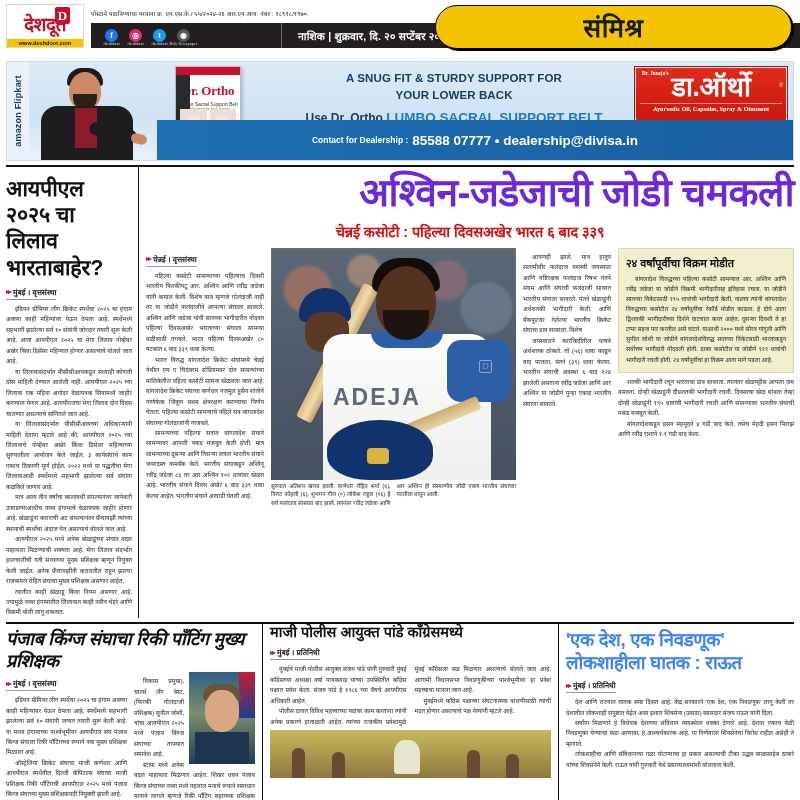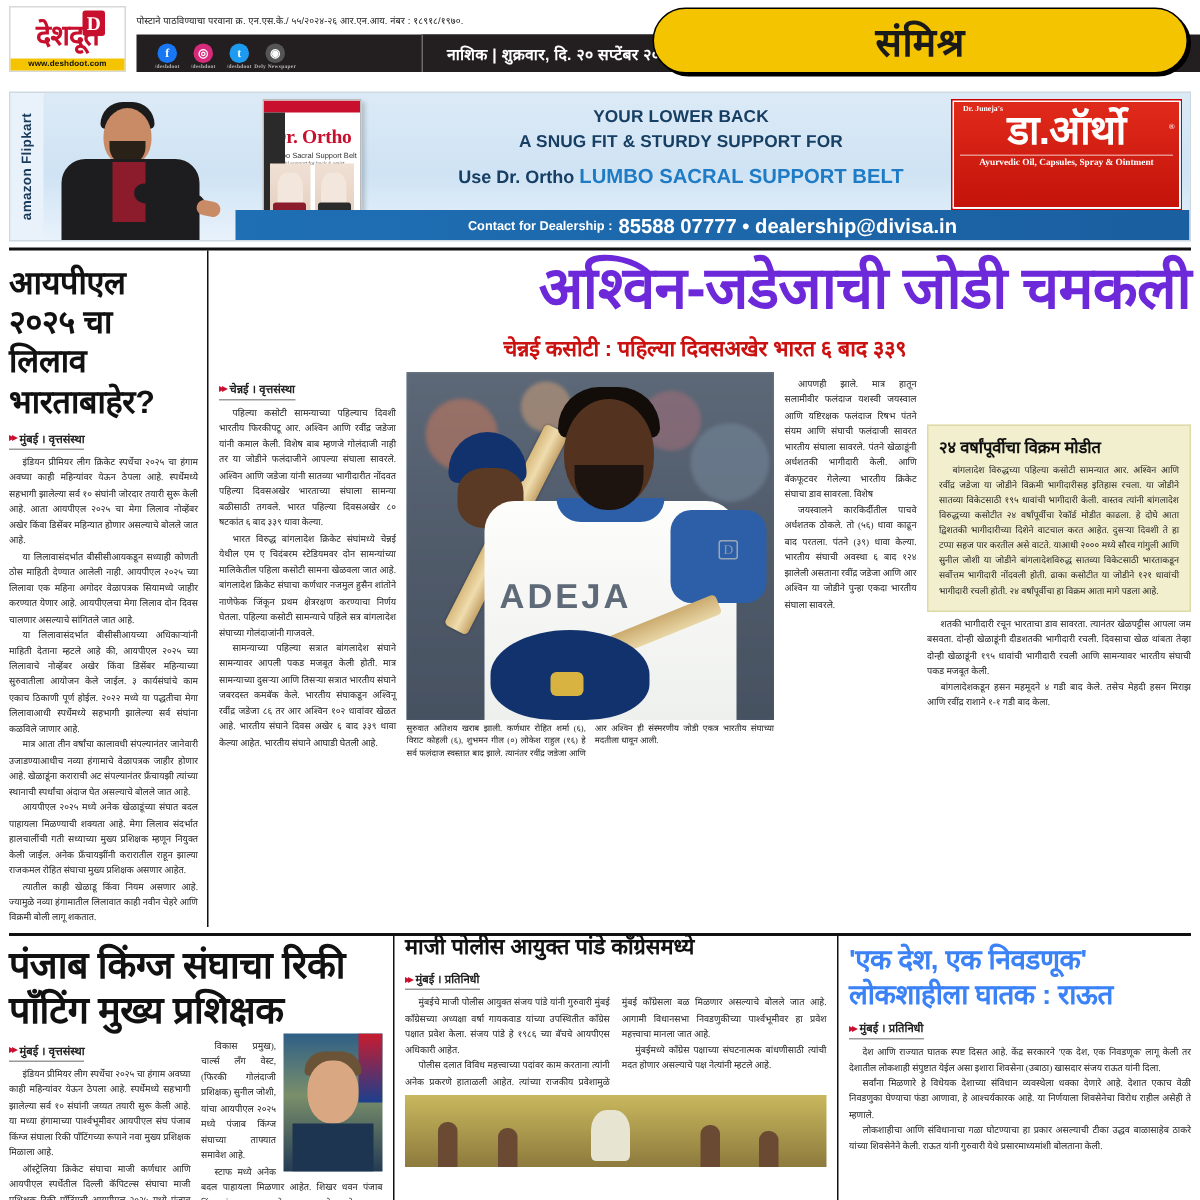--- a/index.html
+++ b/index.html
@@ -58,21 +58,21 @@
   .ad-pack .pk-side { position: absolute; left: 0; top: 8px; bottom: 0; width: 14px; background: #2a2a2a; }
   .ad-copy { position: absolute; left: 268px; right: 160px; top: 8px; text-align: center; }
   .ad-copy .l1 { font-size: 11.5px; font-weight: bold; color: #173e63; line-height: 1.45; letter-spacing: .1px;}
   .ad-copy .l3 { margin-top: 7px; font-size: 12px; font-weight: bold; color: #173e63; }
   .ad-copy .l3 b { color: #1e7bc4; font-size: 13.5px; }
   .ad-logo { position: absolute; right: 6px; top: 5px; width: 152px; height: 72px; background: linear-gradient(180deg,#e02a1b,#c4130a); border: 1px solid #fff; box-shadow: 0 0 0 1px #c00; color: #fff; text-align: center; overflow: hidden;}
   .ad-logo .tiny { font-size: 5.2px; text-align: left; padding: 2px 0 0 6px; font-weight: bold; font-family: "Liberation Serif", serif;}
   .ad-logo .big { font-size: 27px; font-weight: bold; line-height: .95; margin-top: -1px; letter-spacing: -.5px;}
   .ad-logo .foot { font-size: 6.2px; font-family: "Liberation Serif", serif; font-weight: bold; border-top: 1px solid rgba(255,255,255,.5); margin: 2px 4px 0; padding-top: 1px;}
   .ad-logo .reg { position: absolute; right: 3px; top: 14px; font-size: 5px; }
-  .ad-contact { position: absolute; left: 150px; right: 0; bottom: 0; height: 20px; background: linear-gradient(90deg,#1f6fb5,#1a5fa0); display: flex; align-items: center; justify-content: center; color: #fff;}
+  .ad-contact { position: absolute; left: 150px; right: 0; bottom: 0; height: 40px; background: linear-gradient(90deg,#1f6fb5,#1a5fa0); display: flex; align-items: center; justify-content: center; color: #fff;}
   .ad-contact .lbl { font-size: 8.5px; font-weight: bold; }
   .ad-contact .num { font-size: 13.5px; font-weight: bold; margin-left: 4px;}
 
   
   .hr-thick { margin: 4px 6px 0; border-top: 2px solid #111; }
 
   
   .content { position: relative; margin: 0 6px; }
   .top-zone { display: flex; }
   .col-left { width: 203px; padding-right: 6px; border-right: 1px solid #111; }
@@ -87,21 +87,21 @@
   .bodytext p { text-indent: 9px; }
   .bodytext.cols2 { column-count: 2; column-gap: 8px; }
 
   .hl-main { text-align: right; font-size: 39px; font-weight: bold; line-height: 1.05; color: #6d28d9; padding-top: 6px; letter-spacing: -.5px;}
   .hl-main-sub { text-align: center; color: #cc1111; font-size: 14.5px; font-weight: bold; margin-top: 7px; letter-spacing: -.1px;}
 
   .main-body { display: flex; margin-top: 7px; gap: 7px; }
   .mb-c1 { width: 118px; }
   .mb-photo { width: 245px; }
   .mb-c3 { width: 88px; }
-  .mb-c4 { width: 176px; margin-top: 35px; }
+  .mb-c4 { width: 176px; }
 
   .photo { width: 100%; height: 232px; position: relative; overflow: hidden; background: linear-gradient(180deg,#6d7f8e 0%,#58687a 40%,#4a5a6b 100%); }
   .photo .crowd { position: absolute; inset: 0; background:
      radial-gradient(circle at 15% 18%, rgba(200,120,90,.55) 0 8%, transparent 9%),
      radial-gradient(circle at 38% 10%, rgba(230,170,120,.45) 0 6%, transparent 7%),
      radial-gradient(circle at 72% 14%, rgba(170,110,120,.5) 0 7%, transparent 8%),
      radial-gradient(circle at 88% 26%, rgba(120,140,160,.5) 0 9%, transparent 10%),
      linear-gradient(180deg, rgba(90,100,115,.85), rgba(70,80,95,.9));
      filter: blur(1px);}
   .photo .bat { position: absolute; left: 58px; top: 30px; width: 17px; height: 150px; background: linear-gradient(90deg,#d8b97c,#efdcae,#c5a268); transform: rotate(27deg); border-radius: 3px; box-shadow: 0 0 2px rgba(0,0,0,.35);}
@@ -121,21 +121,21 @@
   .photo-cap { font-family: "Liberation Serif", serif; font-size: 5.6px; line-height: 1.5; color: #222; margin-top: 2px; text-align: justify; column-count: 2; column-gap: 6px;}
 
   .sidebox { background: #f2efcf; border: 1px solid #ded9a8; padding: 6px 7px 7px; }
   .sidebox h3 { font-size: 11px; font-weight: bold; color: #111; margin-bottom: 4px; letter-spacing: -.1px;}
   .sidebox .bodytext { font-size: 6px; line-height: 1.68; margin-top: 0;}
   .bot-zone { display: flex; margin-top: 0; }
   .bcol1 { width: 257px; padding-right: 7px; border-right: 1px solid #111; }
   .bcol2 { width: 296px; padding: 0 7px; border-right: 1px solid #111; }
   .bcol3 { flex: 1; padding-left: 7px; }
 
-  .hl-b1 { font-size: 25px; font-weight: bold; line-height: 1.2; color: #111; padding-top: 5px; letter-spacing: -.3px;}
+  .hl-b1 { font-size: 18px; font-weight: bold; line-height: 1.2; color: #111; padding-top: 5px; letter-spacing: -.3px; font-style: italic;}
   .hl-b2 { font-size: 14.5px; font-weight: bold; line-height: 1.2; color: #111; padding-top: 0;}
   .hl-b3 { font-size: 18.5px; font-weight: bold; line-height: 1.22; color: #3b82f6; padding-top: 5px; letter-spacing: -.3px;}
 
   .pont-photo { width: 66px; height: 92px; float: right; margin: 0 0 3px 5px; background: linear-gradient(180deg,#2e5f86 0%, #7a8f6a 45%, #243b55 100%); position: relative; overflow: hidden;}
   .pont-photo .f { position: absolute; left: 16px; top: 18px; width: 34px; height: 42px; background: #d9a882; border-radius: 46%;}
   .pont-photo .h { position: absolute; left: 14px; top: 12px; width: 38px; height: 16px; background: #6b5338; border-radius: 19px 19px 4px 4px;}
   .pont-photo .s { position: absolute; left: 6px; top: 60px; width: 54px; height: 32px; background: #1d3550;}
   .pont-photo .flag { position: absolute; right: 0; top: 0; width: 16px; height: 46px; background: linear-gradient(180deg,#c81c2e,#1c3f8f);}
 
   .news-photo { width: 100%; height: 48px; background: linear-gradient(180deg,#c9b85e,#8d7a3d); position: relative; overflow: hidden; margin-top: 3px;}
@@ -212,22 +212,22 @@
             <div class="torso"></div>
             <div class="belt"></div>
           </div>
         <div class="pk-fig">
             <div class="torso"></div>
             <div class="belt"></div>
           </div>
       </div>
     </div>
     <div class="ad-copy">
+      <div class="l1">A SNUG FIT &amp; STURDY SUPPORT FOR</div>
       <div class="l1">YOUR LOWER BACK</div>
-      <div class="l1">A SNUG FIT &amp; STURDY SUPPORT FOR</div>
       <div class="l3"><span>Use Dr. Ortho </span><b>LUMBO SACRAL SUPPORT BELT</b></div>
     </div>
     <div class="ad-logo">
       <div class="tiny">Dr. Juneja's</div>
       <div class="big">डा.ऑर्थो</div>
       <div class="reg">®</div>
       <div class="foot">Ayurvedic Oil, Capsules, Spray &amp; Ointment</div>
     </div>
     <div class="ad-contact">
       <span class="lbl">Contact for Dealership :</span>

